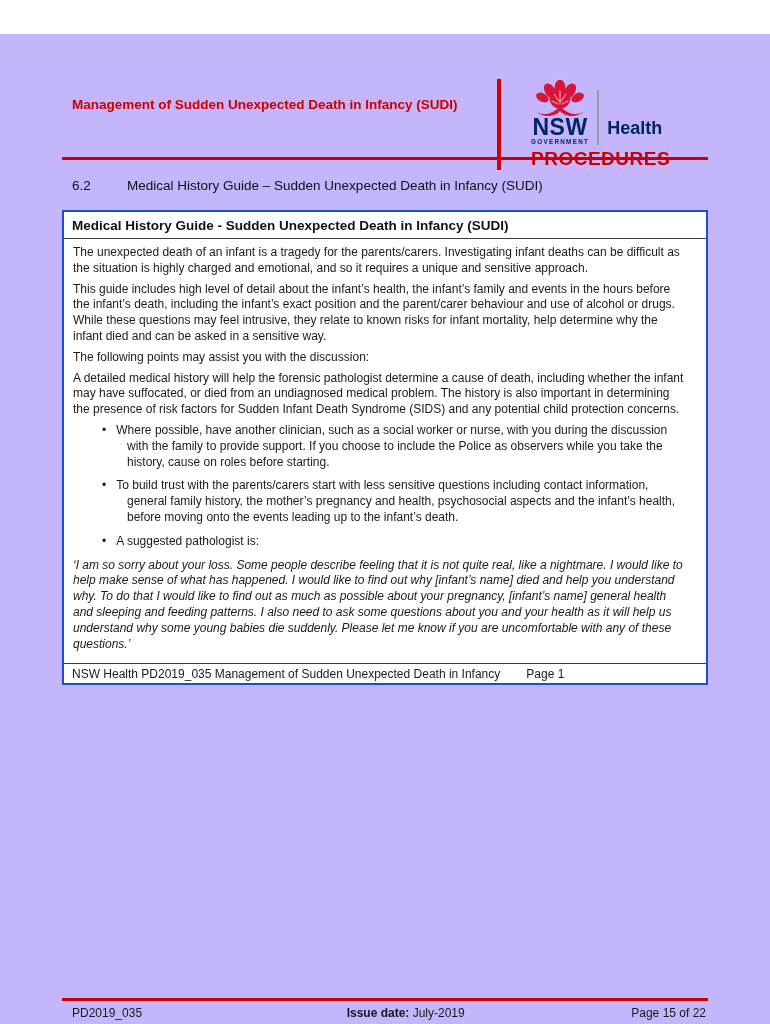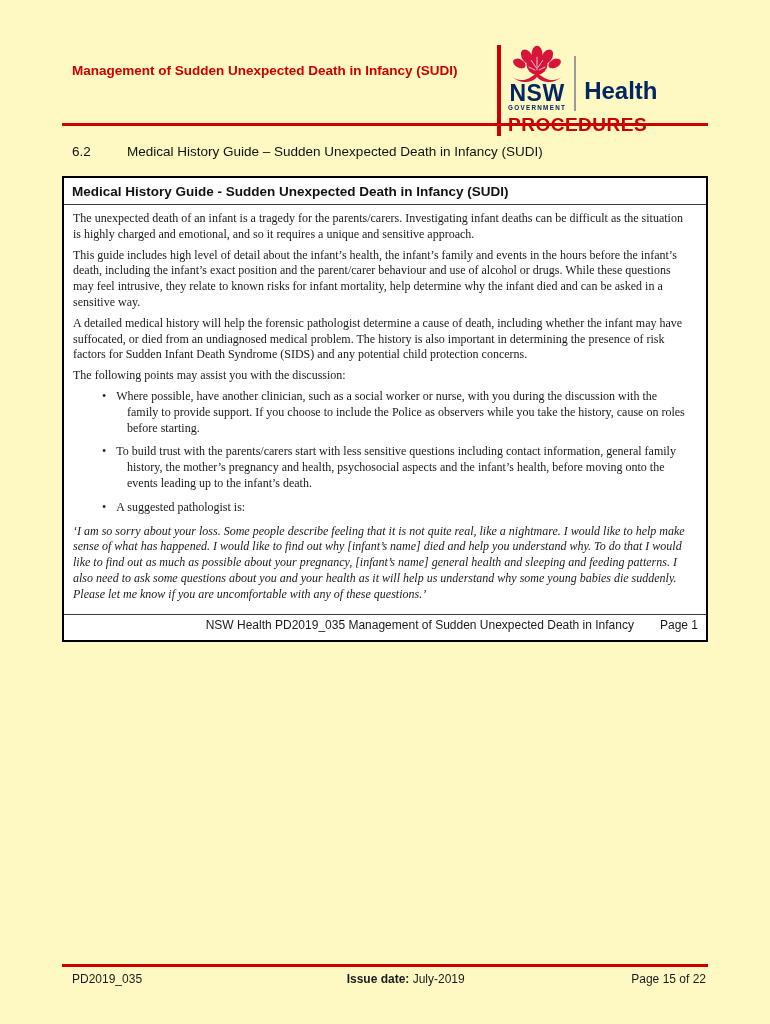--- a/index.html
+++ b/index.html
@@ -4,72 +4,72 @@
 <style>
   * { margin: 0; padding: 0; box-sizing: border-box; }
   html, body { background: #ffffff; }
   body {
     width: 770px; height: 1024px;
     font-family: "Liberation Sans", sans-serif;
     color: #1a1a1a;
     position: relative;
     overflow: hidden;
   }
-  .page { position: absolute; inset: 0; background: #fef9c3; }
+  .page { position: absolute; inset: 0; background: #c4b5fd; margin-top: 34px; }
 
   
   .header-title {
     position: absolute; left: 72px; top: 62px; width: 420px;
     color: #cc0000; font-weight: bold; font-size: 13.5px; line-height: 17.5px;
   }
   .logo {
     position: absolute; left: 497px; top: 45px;
-    display: flex; align-items: stretch;
+    display: flex; align-items: stretch; gap: 23px;
   }
   .logo-bar { width: 4px; background: #cc0000; margin-right: 7px; }
   .logo-main { display: flex; flex-direction: column; }
   .logo-top { display: flex; align-items: flex-end; }
   .nsw-block { display: flex; flex-direction: column; align-items: center; }
   .nsw-word { color: #002664; font-weight: bold; font-size: 23px; line-height: 20px; letter-spacing: 0.5px; }
   .gov-word { color: #002664; font-weight: bold; font-size: 6.3px; letter-spacing: 1.3px; margin-top: 1px; }
   .logo-divider { width: 2px; background: #9a9a9a; margin: 0 8px; height: 55px; align-self: flex-end; }
-  .health-word { color: #002664; font-weight: bold; font-size: 24px; margin-bottom: 6px; }
+  .health-word { color: #002664; font-weight: bold; font-size: 18px; margin-bottom: 6px; }
   .procedures-word { color: #cc0000; font-weight: bold; font-size: 19px; letter-spacing: 0.5px; margin-top: 3px; }
   .top-rule {
     position: absolute; left: 62px; top: 123px; width: 646px; height: 3px; background: #cc0000;
   }
 
   
   .section-heading {
     position: absolute; left: 72px; top: 144px;
     font-weight: normal; font-size: 13.5px; color: #111;
   }
   .section-number { display: inline-block; width: 55px; }
 
   
   .doc-box {
     position: absolute; left: 62px; top: 176px; width: 646px;
-    border: 2px solid #000000; background: #fff;
+    border: 2px solid #1d4ed8; background: #fff;
   }
   .box-title {
     font-weight: bold; font-size: 13.5px; color: #111;
     padding: 6px 8px 5px 8px;
     border-bottom: 1px solid #3c3c3c;
   }
-  .box-body { padding: 6px 18px 6px 9px; font-size: 12px; line-height: 15.8px; font-family: Liberation Serif, serif; }
+  .box-body { padding: 6px 18px 6px 9px; font-size: 12px; line-height: 15.8px; }
   .box-body p { margin: 0 0 5px 0; }
   .bullet-list { list-style: none; margin: 2px 0 0 0; padding: 0; }
   .bullet-list li { margin: 0 0 8px 0; padding-left: 54px; text-indent: -25px; }
   .bullet-list li::before { content: "\2022"; padding-right: 10px; }
   .quote {
     margin: 0 0 2px 54px; font-style: italic;
   }
   .box-footer {
     border-top: 1px solid #3c3c3c;
-    text-align: right; font-size: 12px; padding: 3px 8px 8px 8px;
+    text-align: left; font-size: 12px; padding: 3px 8px 2px 8px;
   }
   .box-footer .page-num { margin-left: 26px; }
 
   
   .footer-rule {
     position: absolute; left: 62px; top: 964px; width: 646px; height: 3px; background: #cc0000;
   }
   .footer-row {
     position: absolute; left: 62px; top: 972px; width: 646px;
     display: flex; justify-content: space-between; align-items: flex-start;
@@ -125,22 +125,22 @@
 
   <div class="section-heading">
     <span class="section-number">6.2</span><span>Medical History Guide – Sudden Unexpected Death in Infancy (SUDI)</span>
   </div>
 
   <div class="doc-box">
     <div class="box-title">Medical History Guide - Sudden Unexpected Death in Infancy (SUDI)</div>
     <div class="box-body">
       <p>The unexpected death of an infant is a tragedy for the parents/carers. Investigating infant deaths can be difficult as the situation is highly charged and emotional, and so it requires a unique and sensitive approach.</p>
       <p>This guide includes high level of detail about the infant’s health, the infant’s family and events in the hours before the infant’s death, including the infant’s exact position and the parent/carer behaviour and use of alcohol or drugs. While these questions may feel intrusive, they relate to known risks for infant mortality, help determine why the infant died and can be asked in a sensitive way.</p>
+      <p>The following points may assist you with the discussion:</p>
       <p>A detailed medical history will help the forensic pathologist determine a cause of death, including whether the infant may have suffocated, or died from an undiagnosed medical problem. The history is also important in determining the presence of risk factors for Sudden Infant Death Syndrome (SIDS) and any potential child protection concerns.</p>
-      <p>The following points may assist you with the discussion:</p>
       <ul class="bullet-list">
         <li>Where possible, have another clinician, such as a social worker or nurse, with you during the discussion with the family to provide support. If you choose to include the Police as observers while you take the history, cause on roles before starting.</li>
         <li>To build trust with the parents/carers start with less sensitive questions including contact information, general family history, the mother’s pregnancy and health, psychosocial aspects and the infant’s health, before moving onto the events leading up to the infant’s death.</li>
         <li>A suggested pathologist is:</li>
       </ul>
       <p class="quote">‘I am so sorry about your loss. Some people describe feeling that it is not quite real, like a nightmare. I would like to help make sense of what has happened. I would like to find out why [infant’s name] died and help you understand why. To do that I would like to find out as much as possible about your pregnancy, [infant’s name] general health and sleeping and feeding patterns. I also need to ask some questions about you and your health as it will help us understand why some young babies die suddenly. Please let me know if you are uncomfortable with any of these questions.’</p>
     </div>
     <div class="box-footer">
       <span>NSW Health PD2019_035 Management of Sudden Unexpected Death in Infancy</span><span class="page-num">Page 1</span>
     </div>

